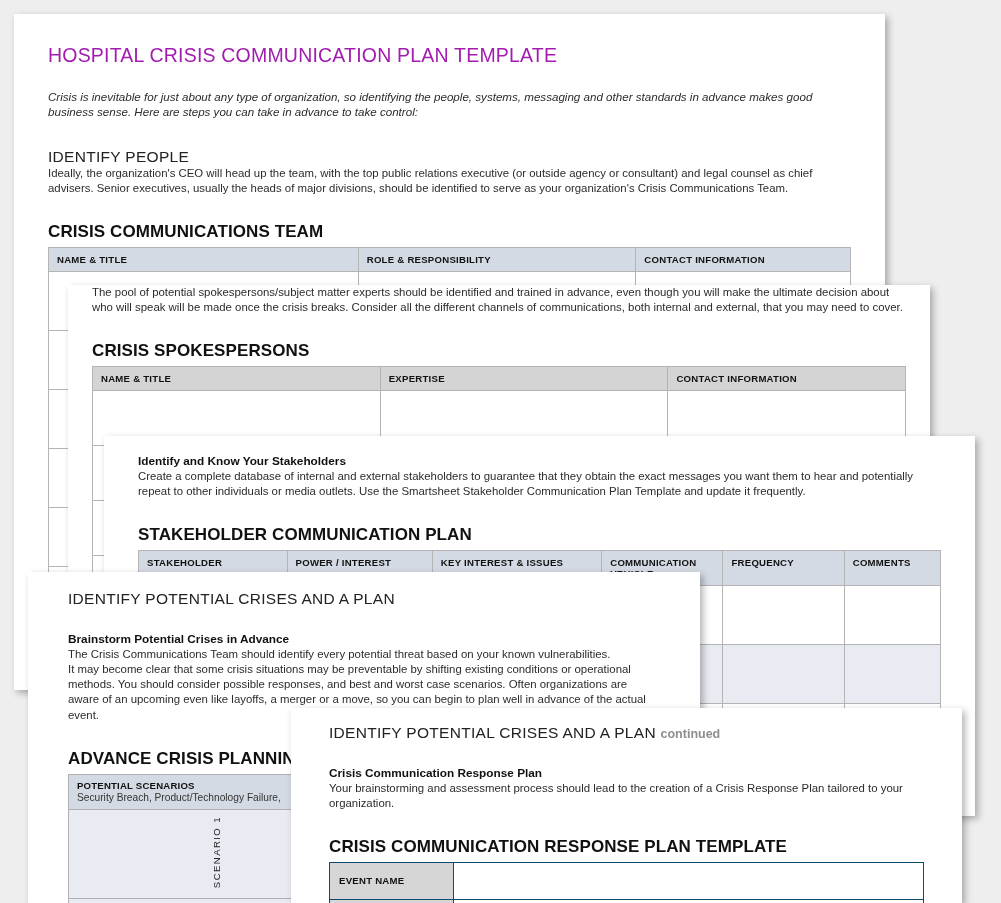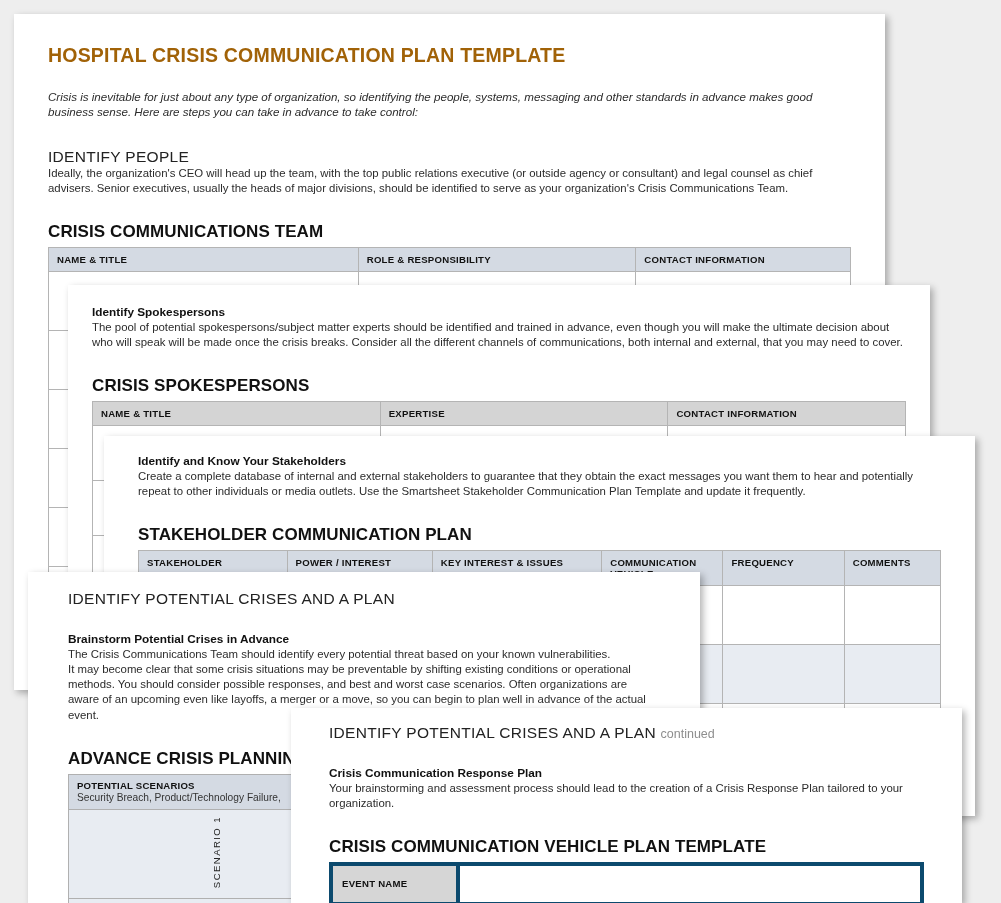--- a/index.html
+++ b/index.html
@@ -29,32 +29,32 @@
 
   .pad{padding:0 34px;}
   #panel-1 .pad{padding:0 34px;}
   #panel-2 .pad{padding:0 24px;}
   #panel-3 .pad{padding:0 34px;}
   #panel-4 .pad{padding:0 40px;}
   #panel-5 .pad{padding:0 38px;}
 
   
   .doc-title{
-    font-size:19.5px;font-weight:bold;color:#a16207;
+    font-size:19.5px;font-weight:normal;color:#a21caf;
     letter-spacing:.2px;margin:30px 0 0 0;
   }
   .body-text{
     font-size:11.6px;color:#2b2b2b;line-height:1.33;margin:22px 0 0 0;font-style:italic;
   }
   .section-head{
     font-size:15.5px;color:#222;font-weight:normal;
     letter-spacing:.3px;margin:28px 0 0 0;
   }
   .section-head .cont{
-    font-size:12.5px;color:#8e8e8e;font-weight:normal;letter-spacing:0;text-align:right;
+    font-size:12.5px;color:#8e8e8e;font-weight:bold;letter-spacing:0;text-align:right;
   }
   .sub-head{
     font-size:11.8px;font-weight:bold;color:#111;margin:24px 0 1px 0;
   }
   .sub-body{
     font-size:11.4px;color:#2b2b2b;line-height:1.33;margin:0;
   }
   .table-caption{
     font-size:17px;font-weight:bold;color:#111;
     letter-spacing:.1px;margin:26px 0 5px 0;
@@ -79,21 +79,21 @@
     background:#d4dae3;
     height:9px;
   }
   table.tbl.grey th{background:#d4d4d4;}
   tr.row-alt td{background:#e8ecf2;}
   td.empty{height:46px;}
   td.empty-sm{height:42px;}
 
   
   table.kv{border-collapse:collapse;width:100%;table-layout:fixed;}
-  table.kv td{border:4px solid #0c4a6e;font-size:9.6px;color:#111;vertical-align:middle;}
+  table.kv td{border:1px solid #0c4a6e;font-size:9.6px;color:#111;vertical-align:middle;}
   table.kv td.label{
     background:#d6d6d6;font-weight:bold;letter-spacing:.25px;
     padding:9px 9px;width:105px;line-height:1.25;
   }
   table.kv td.val{background:#fff;height:34px;}
 
   
   table.acp{border-collapse:collapse;width:100%;table-layout:fixed;}
   table.acp td,table.acp th{border:1px solid #b0b0b0;}
   table.acp th.scen-head{
@@ -167,21 +167,20 @@
               <td class="empty"></td>
               <td class="empty"></td>
             </tr>
         </tbody>
       </table>
     </div>
   </div>
 
   <div class="panel" id="panel-2">
     <div class="pad">
-      <div class="sub-head" style="margin-top:20px">Identify Spokespersons</div>
       <p class="sub-body">The pool of potential spokespersons/subject matter experts should be identified and trained in advance, even though you will make the ultimate decision about who will speak will be made once the crisis breaks. Consider all the different channels of communications, both internal and external, that you may need to cover.</p>
       <div class="table-caption">CRISIS SPOKESPERSONS</div>
       <table class="tbl grey">
         <thead>
           <tr>
             <th style="width:33.3%">NAME &amp; TITLE</th>
             <th style="width:33.3%">EXPERTISE</th>
             <th>CONTACT INFORMATION</th>
           </tr>
         </thead>
@@ -293,21 +292,21 @@
   </div>
 
   <div class="panel" id="panel-5">
     <div class="pad">
       <h2 class="section-head" style="margin-top:16px">
         <span>IDENTIFY POTENTIAL CRISES AND A PLAN</span>
         <span class="cont">continued</span>
       </h2>
       <div class="sub-head">Crisis Communication Response Plan</div>
       <p class="sub-body">Your brainstorming and assessment process should lead to the creation of a Crisis Response Plan tailored to your organization.</p>
-      <div class="table-caption">CRISIS COMMUNICATION VEHICLE PLAN TEMPLATE</div>
+      <div class="table-caption">CRISIS COMMUNICATION RESPONSE PLAN TEMPLATE</div>
       <table class="kv">
         <tbody>
           <tr>
             <td class="label">EVENT NAME</td>
             <td class="val"> </td>
           </tr>
           <tr>
             <td class="label">COMMUNICATION GOAL</td>
             <td class="val"> </td>
           </tr>

